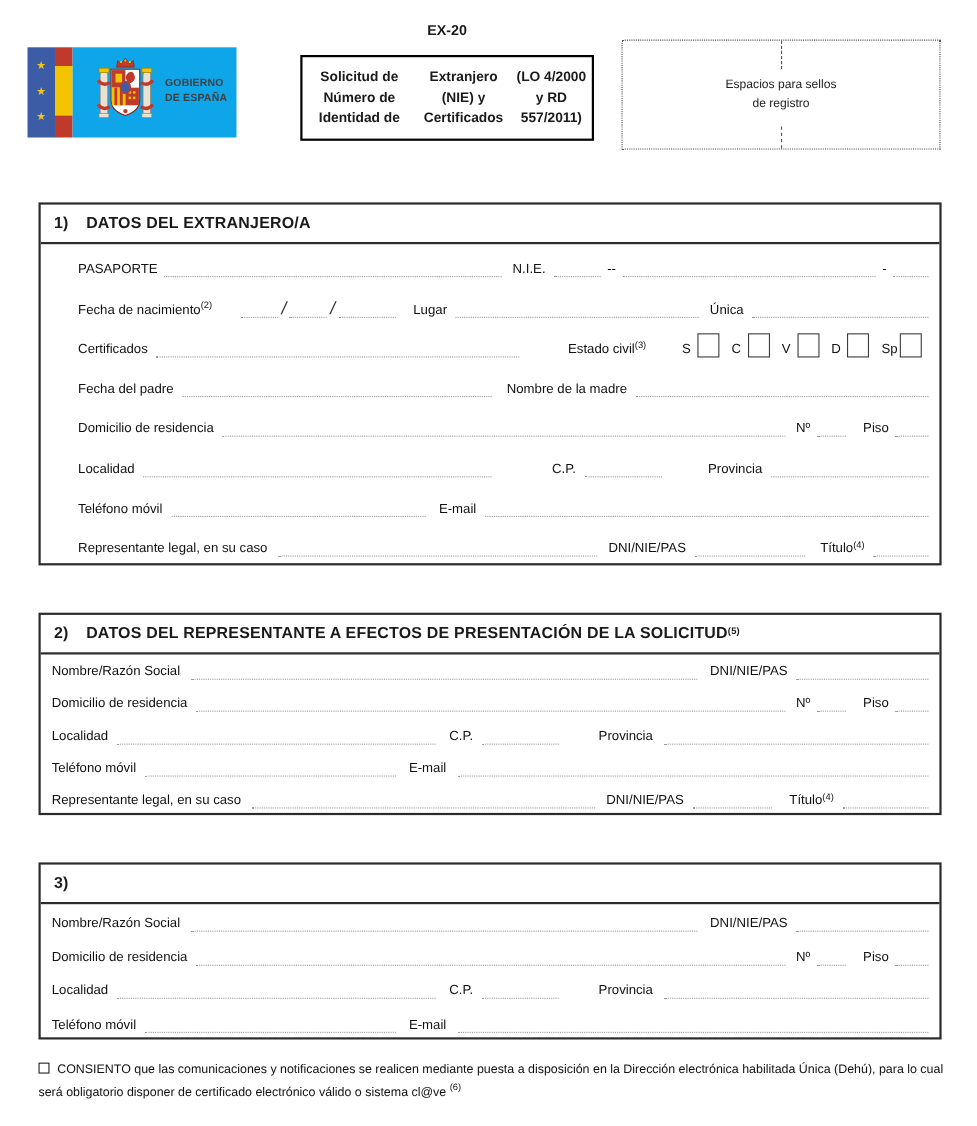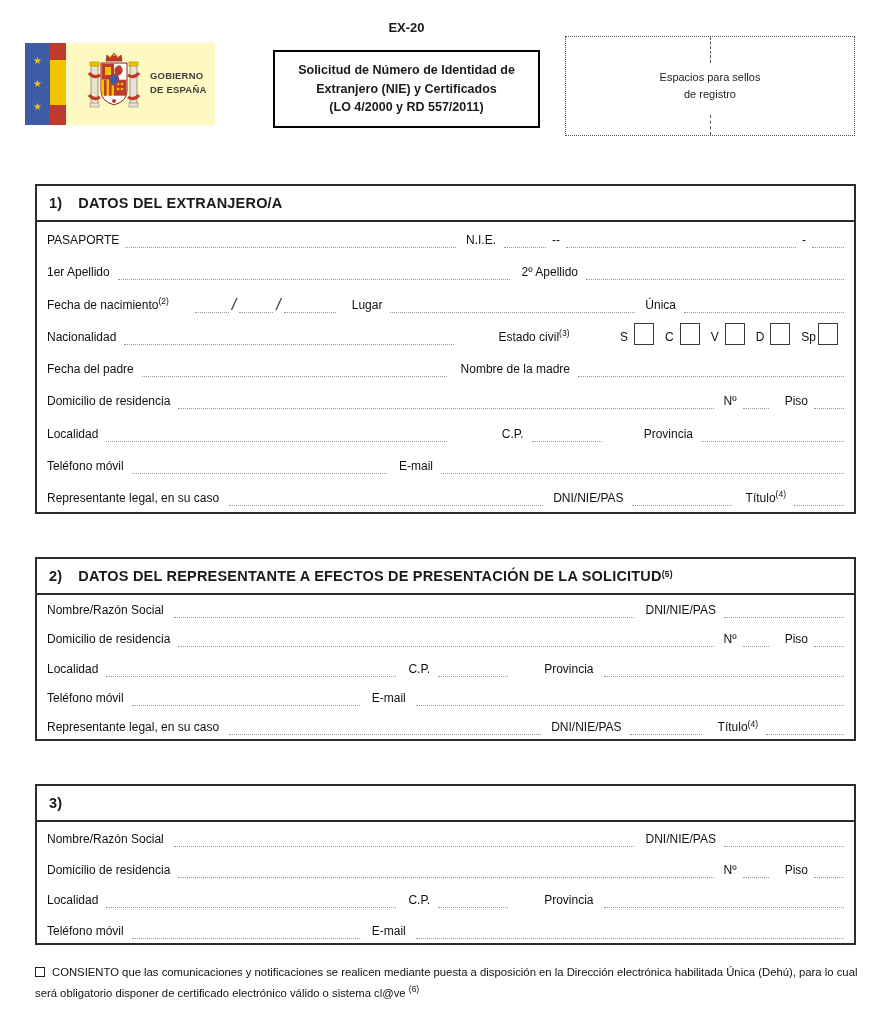--- a/index.html
+++ b/index.html
@@ -2,57 +2,57 @@
 <html><head>
 <meta charset="utf-8">
 <style>
   * { margin:0; padding:0; box-sizing:border-box; }
   html,body { width:888px; height:1024px; background:#ffffff; font-family:"Liberation Sans", sans-serif; color:#1a1a1a; }
   .page { position:relative; width:888px; height:1024px; background:#fff; overflow:hidden; }
 
   
   .form-code { position:absolute; left:273px; top:20px; width:267px; text-align:center; font-weight:bold; font-size:13px; }
   .title-box { position:absolute; left:273px; top:50px; width:267px; height:78px; border:2.5px solid #000;
-               display:flex; flex-direction:column; justify-content:center; align-items:center; }
+               display:flex; justify-content:center; align-items:center; }
   .title-box div { font-weight:bold; font-size:12.5px; line-height:1.5; text-align:center; }
   .stamp-box { position:absolute; left:565px; top:36px; width:290px; height:100px; border:1px dotted #555; }
   .stamp-box .txt { position:absolute; left:0; right:0; top:32px; text-align:center; font-size:11px; line-height:1.5; color:#222; }
   .stamp-divider-top { position:absolute; left:50%; top:0; height:26px; border-left:1px dashed #555; }
   .stamp-divider-bottom { position:absolute; left:50%; bottom:0; height:20px; border-left:1px dashed #555; }
 
   
   .logo { position:absolute; left:25px; top:43px; width:190px; height:82px; }
   .logo-blue { position:absolute; left:0; top:0; width:25px; height:82px; background:#3C5CA6;
                display:flex; flex-direction:column; justify-content:space-evenly; align-items:center; }
   .logo-blue span { color:#F0C419; font-size:10px; line-height:1; }
   .logo-strip { position:absolute; left:25px; top:0; width:16px; height:82px; }
   .logo-strip .r1 { height:21%; background:#C03A2B; }
   .logo-strip .y  { height:55%; background:#F5C400; }
   .logo-strip .r2 { height:24%; background:#C03A2B; }
-  .logo-yellow { position:absolute; left:41px; top:0; width:149px; height:82px; background:#fef9c3; }
+  .logo-yellow { position:absolute; left:41px; top:0; width:149px; height:82px; background:#0ea5e9; }
   .logo-text { position:absolute; left:84px; top:26px; font-size:9.5px; font-weight:bold; color:#3F3F3F; line-height:1.45; letter-spacing:.2px; }
   .coa { position:absolute; left:22px; top:8px; }
 
   
   .section { position:absolute; left:35px; width:821px; border:2px solid #2b2b2b; background:#fff; }
   .sec-header { display:flex; align-items:center; border-bottom:2px solid #2b2b2b; padding:0 12px; font-weight:bold; font-size:14.5px; letter-spacing:.2px; }
   .sec-header .num { margin-right:16px; }
   .sec-body { display:flex; flex-direction:column; }
   .row { flex:1; display:flex; align-items:flex-end; padding:0 10px 6px 10px; }
   .lbl { font-size:12px; white-space:nowrap; padding-bottom:1px; color:#111; }
   .fl { border-bottom:1px dotted #9a9a9a; height:12px; }
   .grow { flex:1 1 auto; }
   .cb { width:20px; height:22px; border:1.7px solid #3a3a3a; background:#fff; }
   .boxgroup { display:flex; align-items:flex-end; }
   .sup { font-size:8.5px; position:relative; top:-4.5px; }
   .slash { font-size:16px; font-style:italic; padding-bottom:0; line-height:.9; color:#333; }
 
   #section1 { top:184px; height:330px; }
   #section1 .sec-header { height:36px; }
-  #section1 .sec-body { height:290px; }
+  #section1 .sec-body { height:290px;padding-left:24px; }
 
   #section2 { top:557px; height:184px; }
   #section2 .sec-header { height:36px; }
   #section2 .sec-body { height:146px; }
 
   #section3 { top:784px; height:161px; }
   #section3 .sec-header { height:36px; }
   #section3 .sec-body { height:123px; }
 
   
@@ -145,43 +145,37 @@
         <span class="lbl">PASAPORTE</span>
         <div class="fl grow" style="margin-left:6px;"></div>
         <span class="lbl" style="margin-left:10px;">N.I.E.</span>
         <div class="fl" style="width:42px;margin-left:8px;"></div>
         <span class="lbl" style="margin-left:6px;">--</span>
         <div class="fl" style="width:230px;margin-left:6px;"></div>
         <span class="lbl" style="margin-left:6px;">-</span>
         <div class="fl" style="width:32px;margin-left:6px;"></div>
       </div>
 
-      <div class="row">
-        <span class="lbl">1er Apellido</span>
-        <div class="fl grow" style="margin-left:8px;"></div>
-        <span class="lbl" style="margin-left:12px;">2º Apellido</span>
-        <div class="fl" style="width:258px;margin-left:8px;"></div>
-      </div>
 
 
       <div class="row">
         <span class="lbl"><span>Fecha de nacimiento</span><span class="sup">(2)</span></span>
         <div class="fl" style="width:34px;margin-left:26px;"></div>
         <span class="lbl slash" style="margin-left:3px;">/</span>
         <div class="fl" style="width:34px;margin-left:3px;"></div>
         <span class="lbl slash" style="margin-left:3px;">/</span>
         <div class="fl" style="width:52px;margin-left:3px;"></div>
         <span class="lbl" style="margin-left:16px;">Lugar</span>
         <div class="fl grow" style="margin-left:8px;"></div>
         <span class="lbl" style="margin-left:10px;">Única</span>
         <div class="fl" style="width:160px;margin-left:8px;"></div>
       </div>
 
       <div class="row">
-        <span class="lbl">Nacionalidad</span>
+        <span class="lbl">Certificados</span>
         <div class="fl" style="width:330px;margin-left:8px;"></div>
         <span class="lbl" style="margin-left:44px;"><span>Estado civil</span><span class="sup">(3)</span></span>
         <div class="boxgroup" style="margin-left:auto;margin-right:6px;">
           <span class="lbl">S</span>
           <div class="cb" style="margin-left:6px;"></div>
           <span class="lbl" style="margin-left:11px;">C</span>
           <div class="cb" style="margin-left:6px;"></div>
           <span class="lbl" style="margin-left:11px;">V</span>
           <div class="cb" style="margin-left:6px;"></div>
           <span class="lbl" style="margin-left:11px;">D</span>

